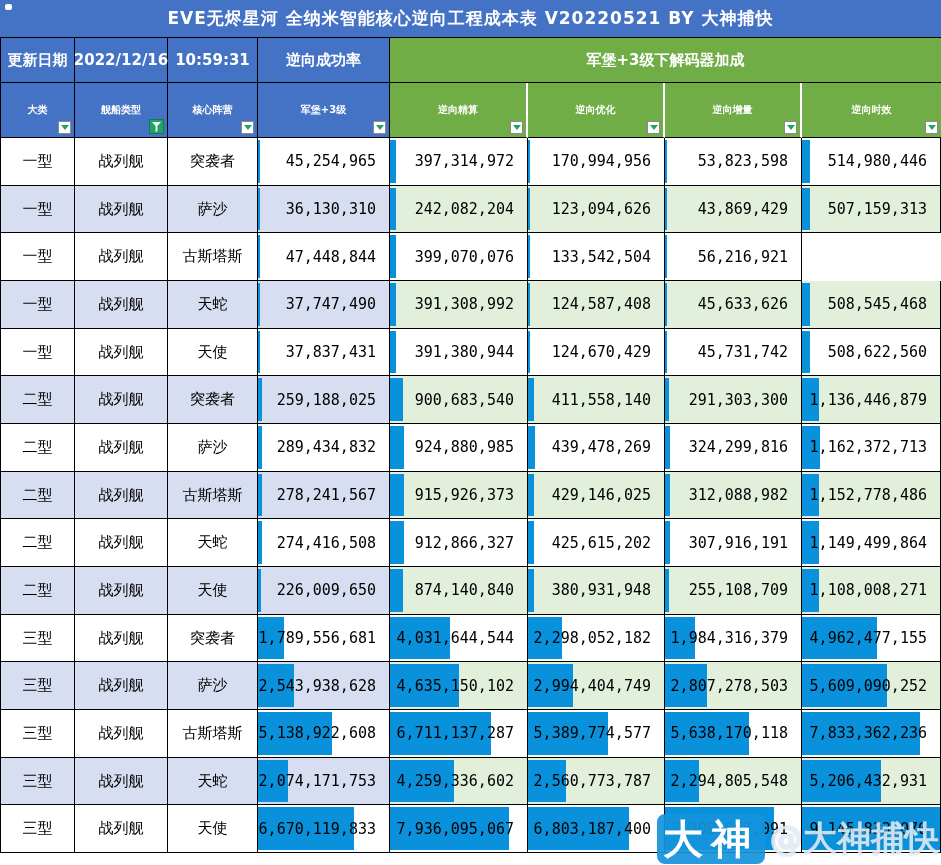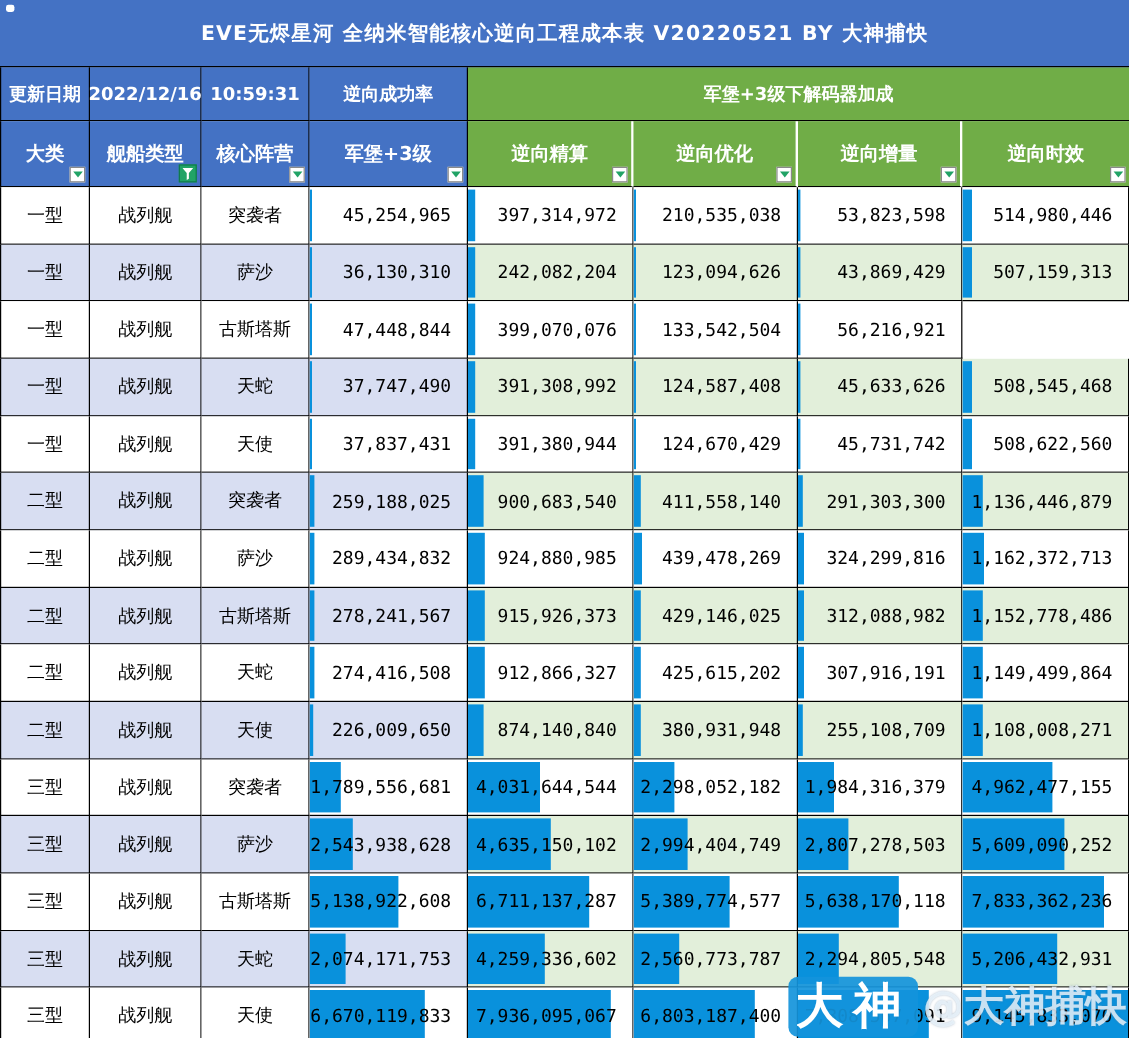--- a/index.html
+++ b/index.html
@@ -2,32 +2,32 @@
 <html style="--blue: #4472C4; --green: #70AD47; --bar: #0991DC; --lav: #D8DEF2; --lgreen: #E2EFDA; --filter: #21A366;"><head>
 <meta charset="utf-8">
 <style>
   :root{
     --blue:#4472C4; --green:#70AD47; --bar:#0991DC;
     --lav:#D8DEF2; --lgreen:#E2EFDA; --filter:#21A366;
   }
   html,body{margin:0;padding:0;background:#fff;}
   .sheet{position:relative;width:941px;height:865px;background:#fff;
          font-family:"DejaVu Sans","Liberation Sans",sans-serif;overflow:hidden;}
-  .title-bar{height:56px;background:var(--blue);color:#fff;display:flex;align-items:center;
+  .title-bar{height:38px;background:var(--blue);color:#fff;display:flex;align-items:center;
          justify-content:center;font-weight:bold;font-size:17px;letter-spacing:1px;
          border-bottom:1px solid #000;box-sizing:border-box;position:relative;}
   .app-dot{position:absolute;left:5px;top:4px;width:7px;height:6px;background:#fff;border-radius:2px;}
   .info-row{display:grid;grid-template-columns:75px 93px 90px 132px 1fr;height:45px;}
   .icell{background:var(--blue);color:#fff;font-weight:bold;font-size:15px;display:flex;
          align-items:center;justify-content:center;border-right:1px solid #000;
          border-bottom:1px solid #000;box-sizing:border-box;}
   .icell:first-child{border-left:1px solid #000;}
   .icell.green{background:var(--green);border-right:none;}
   .header-row{display:grid;grid-template-columns:75px 93px 90px 132px 138px 137px 137px 139px;height:55px;}
-  .hcell{position:relative;background:var(--blue);color:#fff;font-weight:bold;font-size:16px;
+  .hcell{position:relative;background:var(--blue);color:#fff;font-weight:bold;font-size:10px;
          display:flex;align-items:center;justify-content:center;border-right:1px solid #000;
          border-bottom:1px solid #000;box-sizing:border-box;}
   .hcell:first-child{border-left:1px solid #000;}
   .hcell.green{background:var(--green);border-right:2px solid #fff;}
   .hcell.green:last-child{border-right:none;}
   .filter-btn{position:absolute;right:3px;bottom:3px;width:13px;height:13px;background:#fff;
          border:1px solid #8a8a8a;display:flex;align-items:center;justify-content:center;
          box-sizing:border-box;padding:0;cursor:pointer;}
   .filter-btn .tri{width:0;height:0;border-left:4px solid transparent;border-right:4px solid transparent;
          border-top:5px solid var(--filter);}
@@ -135,21 +135,21 @@
         <div class="cell num left">
           <div class="bar" style="width: 0.49%;"></div>
           <span class="val">45,254,965</span>
         </div>
         <div class="cell num greenbg">
           <div class="bar" style="width: 4.34%;"></div>
           <span class="val">397,314,972</span>
         </div>
         <div class="cell num greenbg">
           <div class="bar" style="width: 1.44%;"></div>
-          <span class="val">210,535,038</span>
+          <span class="val">170,994,956</span>
         </div>
         <div class="cell num greenbg">
           <div class="bar" style="width: 0.59%;"></div>
           <span class="val">53,823,598</span>
         </div>
         <div class="cell num greenbg">
           <div class="bar" style="width: 5.63%;"></div>
           <span class="val">514,980,446</span>
         </div>
       </div>

